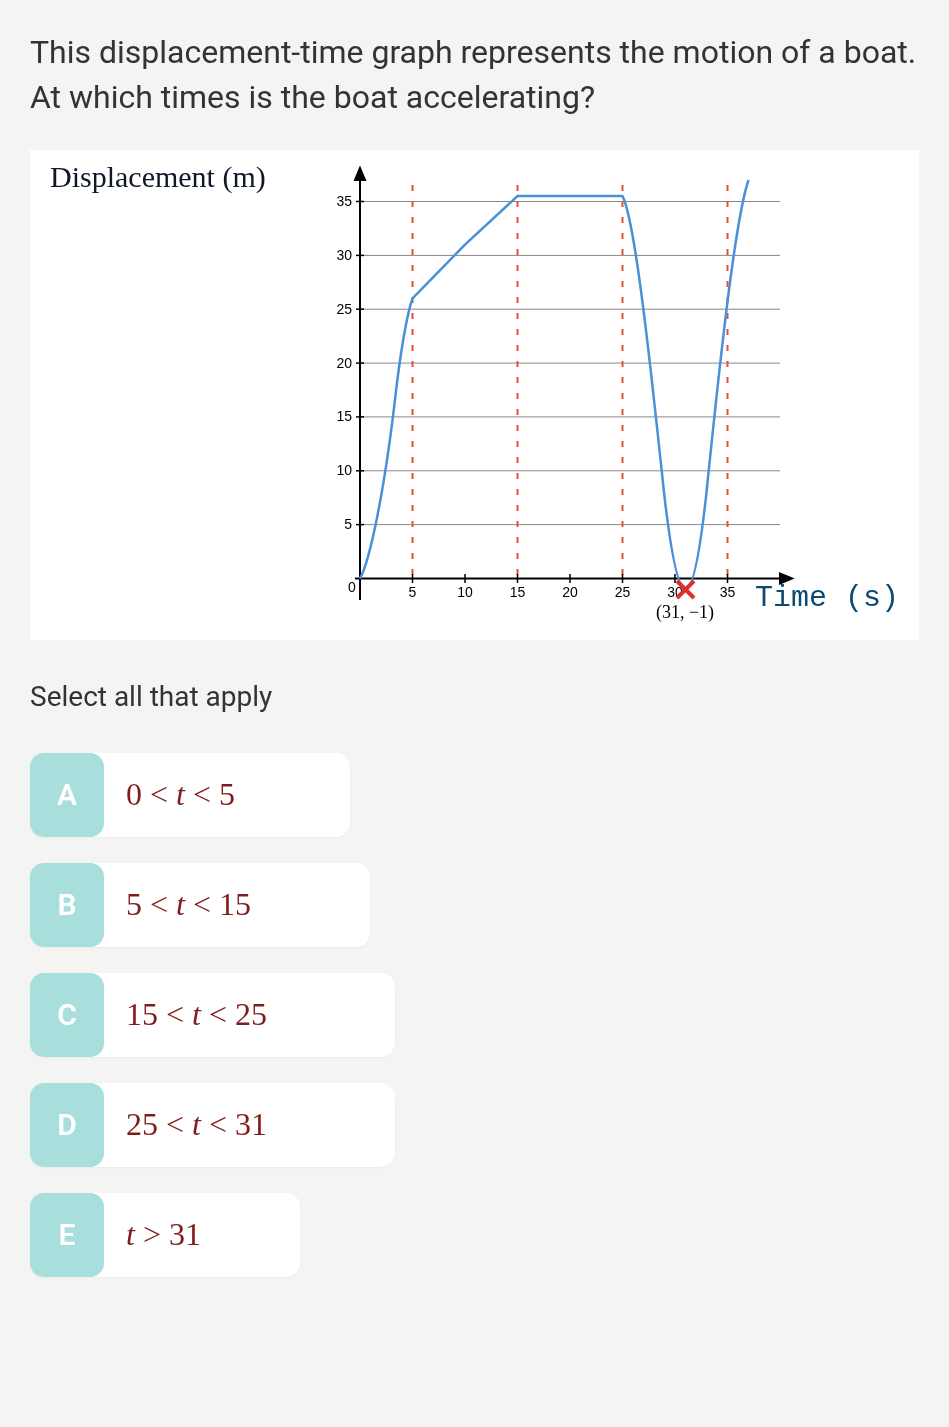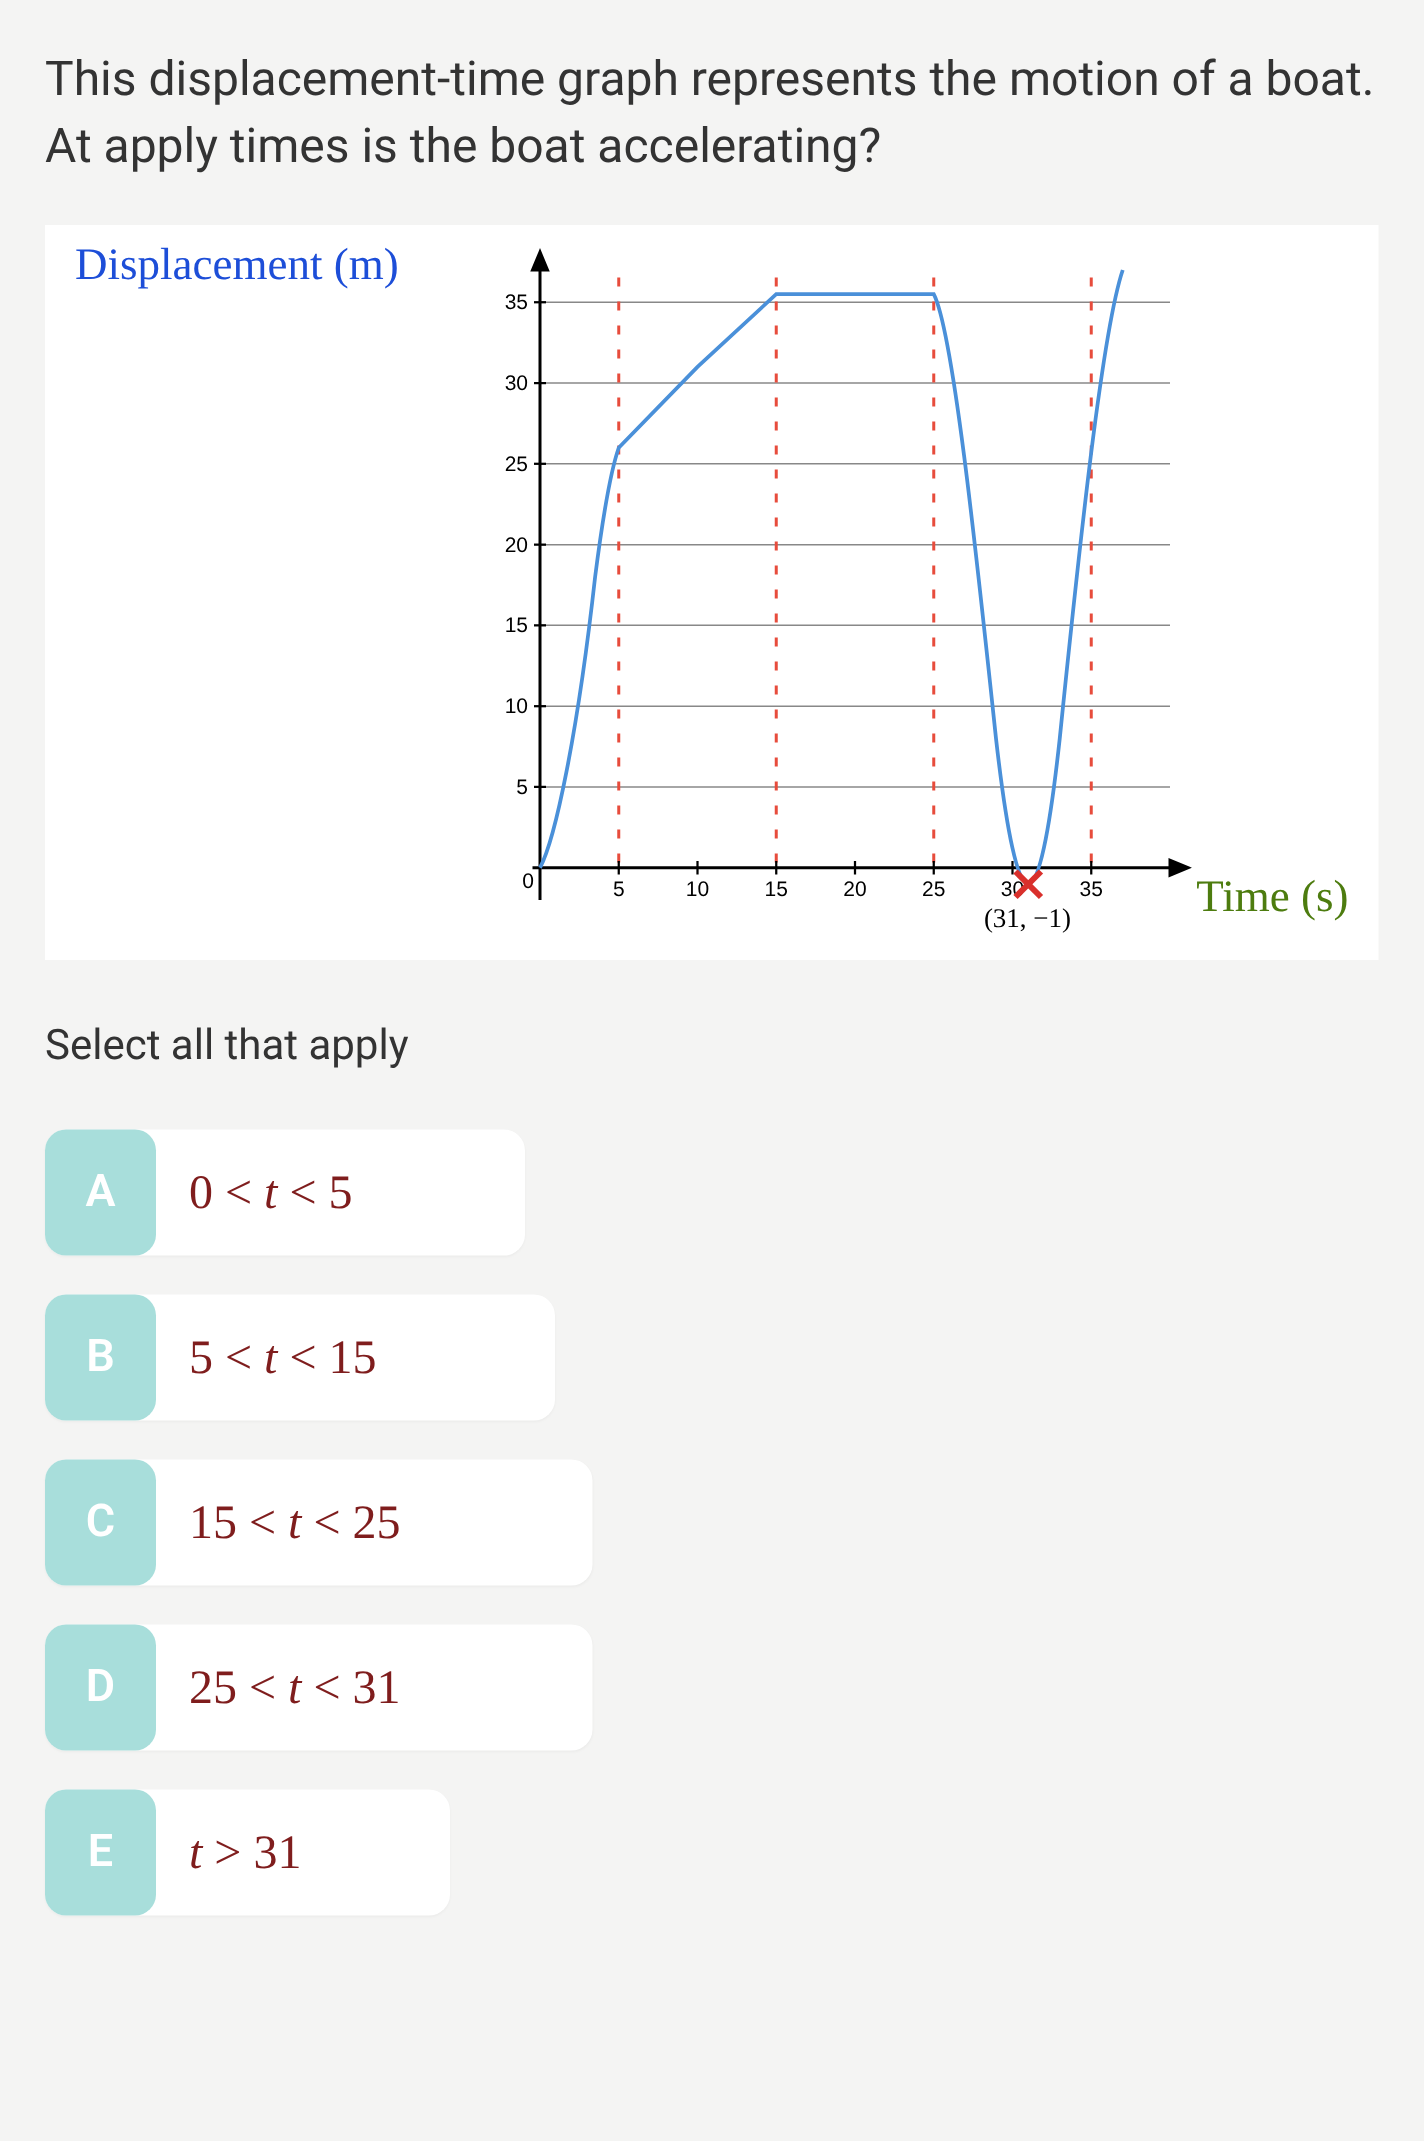--- a/index.html
+++ b/index.html
@@ -25,29 +25,29 @@
   .chart-labels {
     position: relative;
     height: 470px;
   }
   .ylabel {
     position: absolute;
     top: 0;
     left: 0;
     font-family: "Times New Roman", serif;
     font-size: 30px;
-    color: #1d4ed8;
+    color: #0f172a;
   }
   .xlabel {
     position: absolute;
     bottom: 15px;
     right: 0;
-    font-family: Liberation Serif, serif;
+    font-family: Liberation Mono, monospace;
     font-size: 30px;
-    color: #4d7c0f;
+    color: #0c4a6e;
     text-align: right;
   }
   svg.chart {
     position: absolute;
     top: 0;
     left: 280px;
     width: 470px;
     height: 470px;
   }
   .instruction {
@@ -92,21 +92,21 @@
   }
   .opt-a { width: 320px; }
   .opt-b { width: 340px; }
   .opt-c { width: 365px; }
   .opt-d { width: 365px; }
   .opt-e { width: 270px; }
 </style>
 </head>
 <body>
 
-<div class="question">This displacement-time graph represents the motion of a boat. At apply times is the boat accelerating?</div>
+<div class="question">This displacement-time graph represents the motion of a boat. At which times is the boat accelerating?</div>
 
 <div class="chart-container">
   <div class="chart-labels">
     <div class="ylabel">Displacement (m)</div>
     <div class="xlabel">Time (s)</div>
     <svg class="chart" viewBox="0 0 470 470">
 
       <g stroke="#888" stroke-width="1">
         <line x1="30" y1="364.6" x2="450" y2="364.6"></line>
         <line x1="30" y1="310.8" x2="450" y2="310.8"></line>

